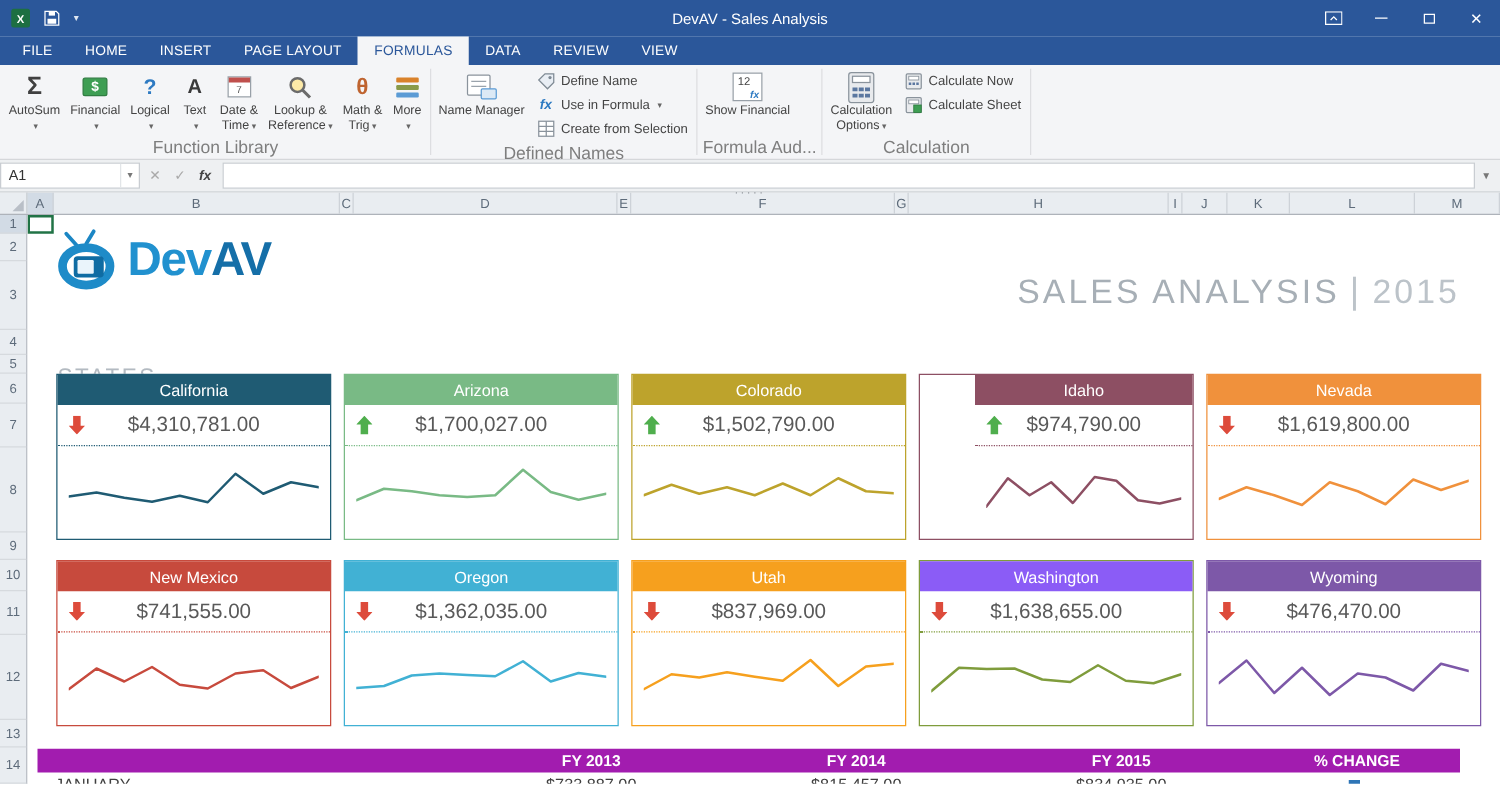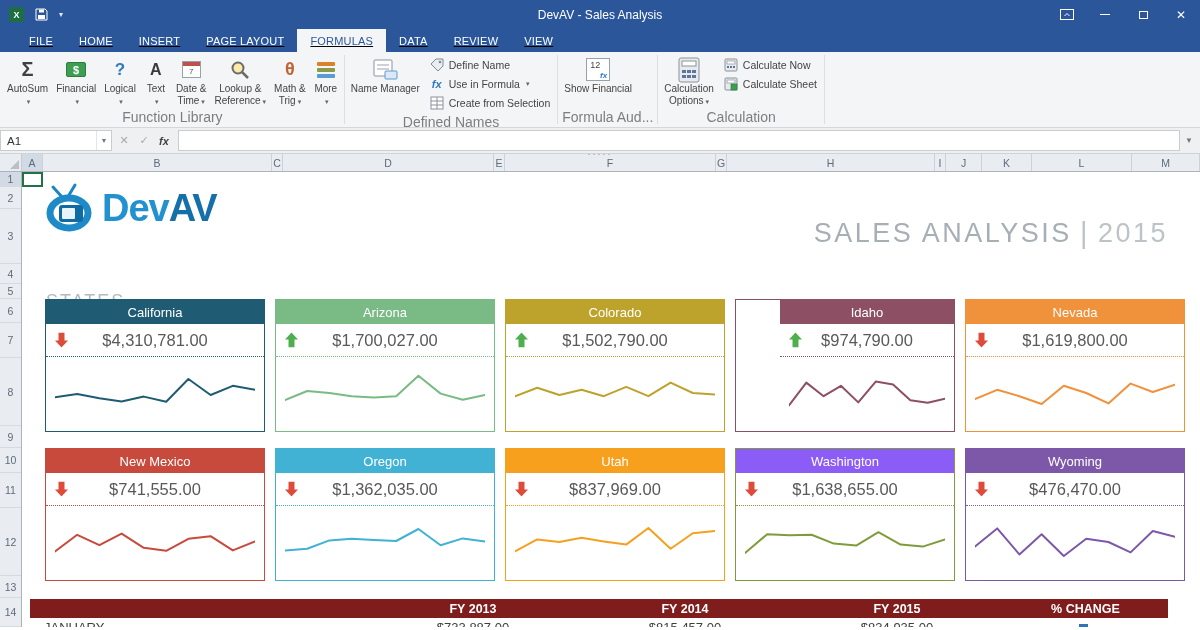--- a/index.html
+++ b/index.html
@@ -11,21 +11,21 @@
   .qat { display:flex; align-items:center; gap:11px; padding-left:9px; z-index:2; }
   .qat-app { width:15px; height:15px; background:#1d6f42; border-radius:2px; color:#fff; font-size:9px; font-weight:bold; display:flex; align-items:center; justify-content:center; }
   .qat-arr { font-size:8px; color:#dfe7f2; }
   .win-title { position:absolute; left:0; right:0; text-align:center; font-size:12px; color:#fff; }
   .winctl { margin-left:auto; display:flex; z-index:2; height:29px; }
   .winbtn { width:38px; display:flex; align-items:center; justify-content:center; color:#fff; font-size:12px; }
   .min-line { width:10px; height:1px; background:#fff; }
   .max-box { width:9px; height:8px; border:1px solid #fff; }
 
   
-  .tabsrow { height:23px; background:#2b579a; display:flex; padding-left:16px;text-decoration:underline; }
+  .tabsrow { height:23px; background:#2b579a; display:flex; padding-left:5px; }
   .tab { padding:0 13px; font-size:11px; color:#fff; display:flex; align-items:center; letter-spacing:.2px; cursor:default; }
   .tab.active { background:#f4f5f7; color:#2b579a; }
 
   
   .ribbon { height:76px; background:#f4f5f7; border-bottom:1px solid #d5d7da; display:flex; align-items:stretch; padding-left:2px; }
   .rgroup { display:flex; flex-direction:column; padding:1px 1px 0; }
   .rgroup-content { flex:1; display:flex; align-items:flex-start; }
   .rgroup-label { font-size:14px; color:#7e7e7e; text-align:center; padding:0 2px 2px; white-space:nowrap; }
   .rsep { width:1px; background:#dddee1; margin:3px 1px; }
   .rbig { display:flex; flex-direction:column; align-items:center; padding:3px 4px 0; min-width:32px; }
@@ -586,21 +586,21 @@
               <span class="card-amount">$476,470.00</span>
             </div>
             <div class="card-spark">
               <svg class="sparksvg" viewBox="0 0 100 30" preserveAspectRatio="none">
                 <polyline points="0.0,17.3 11.1,8.2 22.2,21.2 33.3,11.1 44.4,22.0 55.6,13.4 66.7,15.0 77.8,20.2 88.9,9.5 100.0,12.4" fill="none" stroke="#7d58a8" stroke-width="2" vector-effect="non-scaling-stroke" stroke-linejoin="round" stroke-linecap="round"></polyline>
               </svg>
             </div>
           </div>
         </div>
 
-      <div class="band" id="band" style="background: #7f1d1d;">
+      <div class="band" id="band" style="background: #a21caf;">
           <div class="band-cell" style="width: 337px;"></div>
           <div class="band-cell" style="width: 212px;">FY 2013</div>
           <div class="band-cell" style="width: 212px;">FY 2014</div>
           <div class="band-cell" style="width: 212px;">FY 2015</div>
           <div class="band-cell" style="width: 165px;">% CHANGE</div>
         </div>
       <div class="prow" id="prow">
           <div class="prow-cell state" style="width: 337px;">
             <span>JANUARY</span>
           </div>

